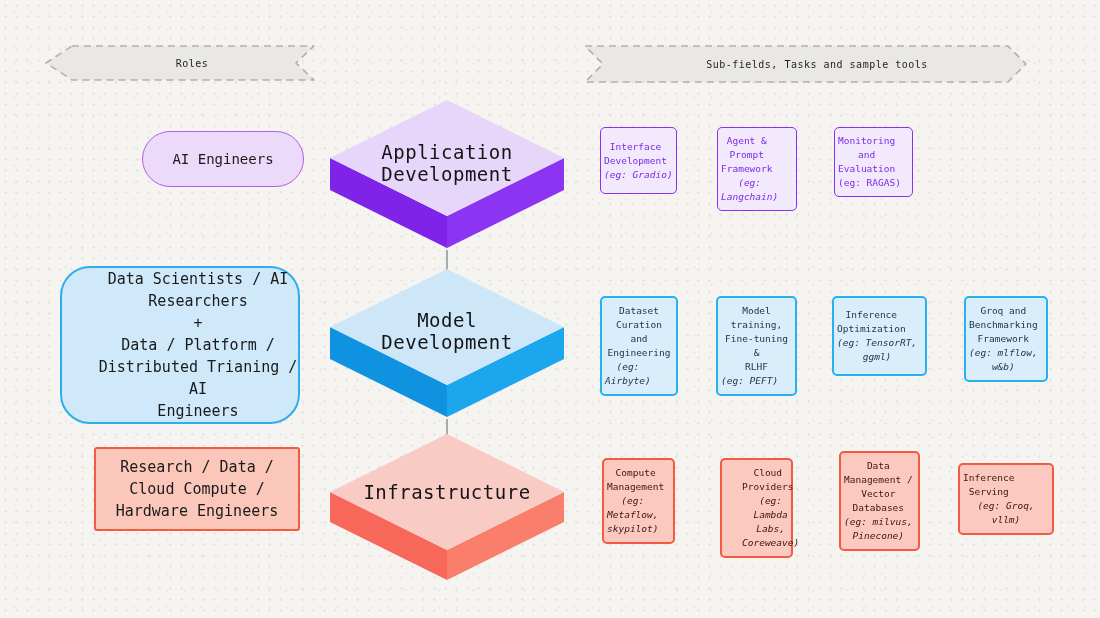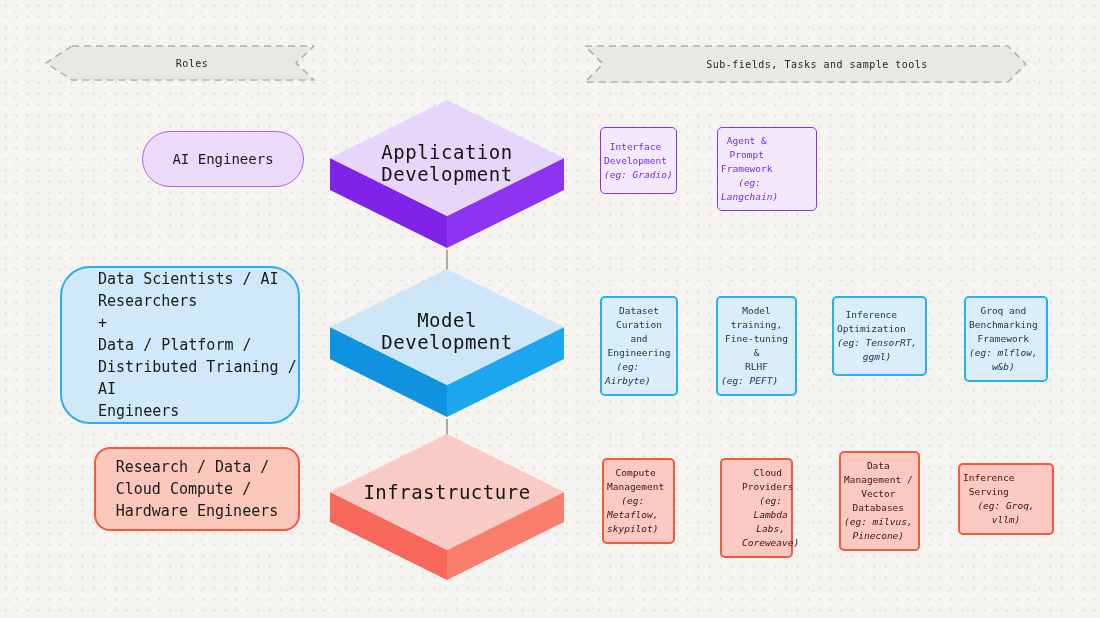--- a/index.html
+++ b/index.html
@@ -19,26 +19,26 @@
   .banner{display:flex;align-items:center;justify-content:center;}
   .banner svg{position:absolute;inset:0;width:100%;height:100%;}
   .banner .banner-label{position:relative;font-size:10px;color:#1f1f1f;letter-spacing:0.5px;padding-left:24px;}
   .page-title{
     font-family:"Liberation Sans","DejaVu Sans",sans-serif;
     font-size:25px;font-weight:600;color:#0d0d0d;letter-spacing:-0.2px;white-space:nowrap;
     transform:translateX(-50%);
   }
   
   .role-box{
-    display:flex;align-items:center;justify-content:center;text-align:left;
+    display:flex;align-items:center;justify-content:center;text-align:center;
     white-space:pre-line;box-sizing:border-box;
   }
   .role-app{background:#ecdafb;border:1.5px solid #b55ce5;border-radius:28px;font-size:14px;}
   .role-model{background:#cfe9fb;border:2px solid #2fadea;border-radius:30px;font-size:15px;line-height:22px;padding-left:36px;}
-  .role-infra{background:#fbc7bb;border:2px solid #f25a41;border-radius:16px;font-size:15px;line-height:22px;}
+  .role-infra{background:#fbc7bb;border:2px solid #f25a41;border-radius:3px;font-size:15px;line-height:22px;}
   
   .layer-label{
     transform:translateX(-50%);text-align:center;white-space:pre-line;
     font-size:19px;line-height:22px;color:#141414;letter-spacing:0.5px;
   }
   
   .tool-box{
     box-sizing:border-box;border-radius:5px;
     display:flex;flex-direction:column;align-items:flex-start;justify-content:center;
     text-align:center;white-space:pre-line;
@@ -118,26 +118,32 @@
 Development</div>
   <div class="abs layer-label" style="left:447px;top:309px;">Model
 Development</div>
   <div class="abs layer-label" style="left:447px;top:481px;">Infrastructure</div>
 
   <div class="abs tool-box tools-app" style="left:600px;top:127px;width:77px;min-height:67px;">
     <span class="tname">Interface
 Development</span>
     <span class="eg">(eg: Gradio)</span>
   </div>
-  <div class="abs tool-box tools-app" style="left:717px;top:127px;width:100px;min-height:81px;">
+  <div class="abs tool-box tools-app" style="left:717px;top:127px;width:80px;min-height:81px;">
     <span class="tname">Agent &amp;
 Prompt
 Framework</span>
     <span class="eg">(eg:
 Langchain)</span>
+  </div>
+  <div class="abs tool-box tools-app" style="left:834px;top:127px;width:79px;min-height:67px;">
+    <span class="tname">Monitoring
+and
+Evaluation</span>
+    <span class="eg upright">(eg: RAGAS)</span>
   </div>
 
   <div class="abs tool-box tools-model" style="left:600px;top:296px;width:78px;min-height:81px;">
     <span class="tname">Dataset
 Curation and
 Engineering</span>
     <span class="eg">(eg:
 Airbyte)</span>
   </div>
   <div class="abs tool-box tools-model" style="left:716px;top:296px;width:81px;min-height:80px;">

